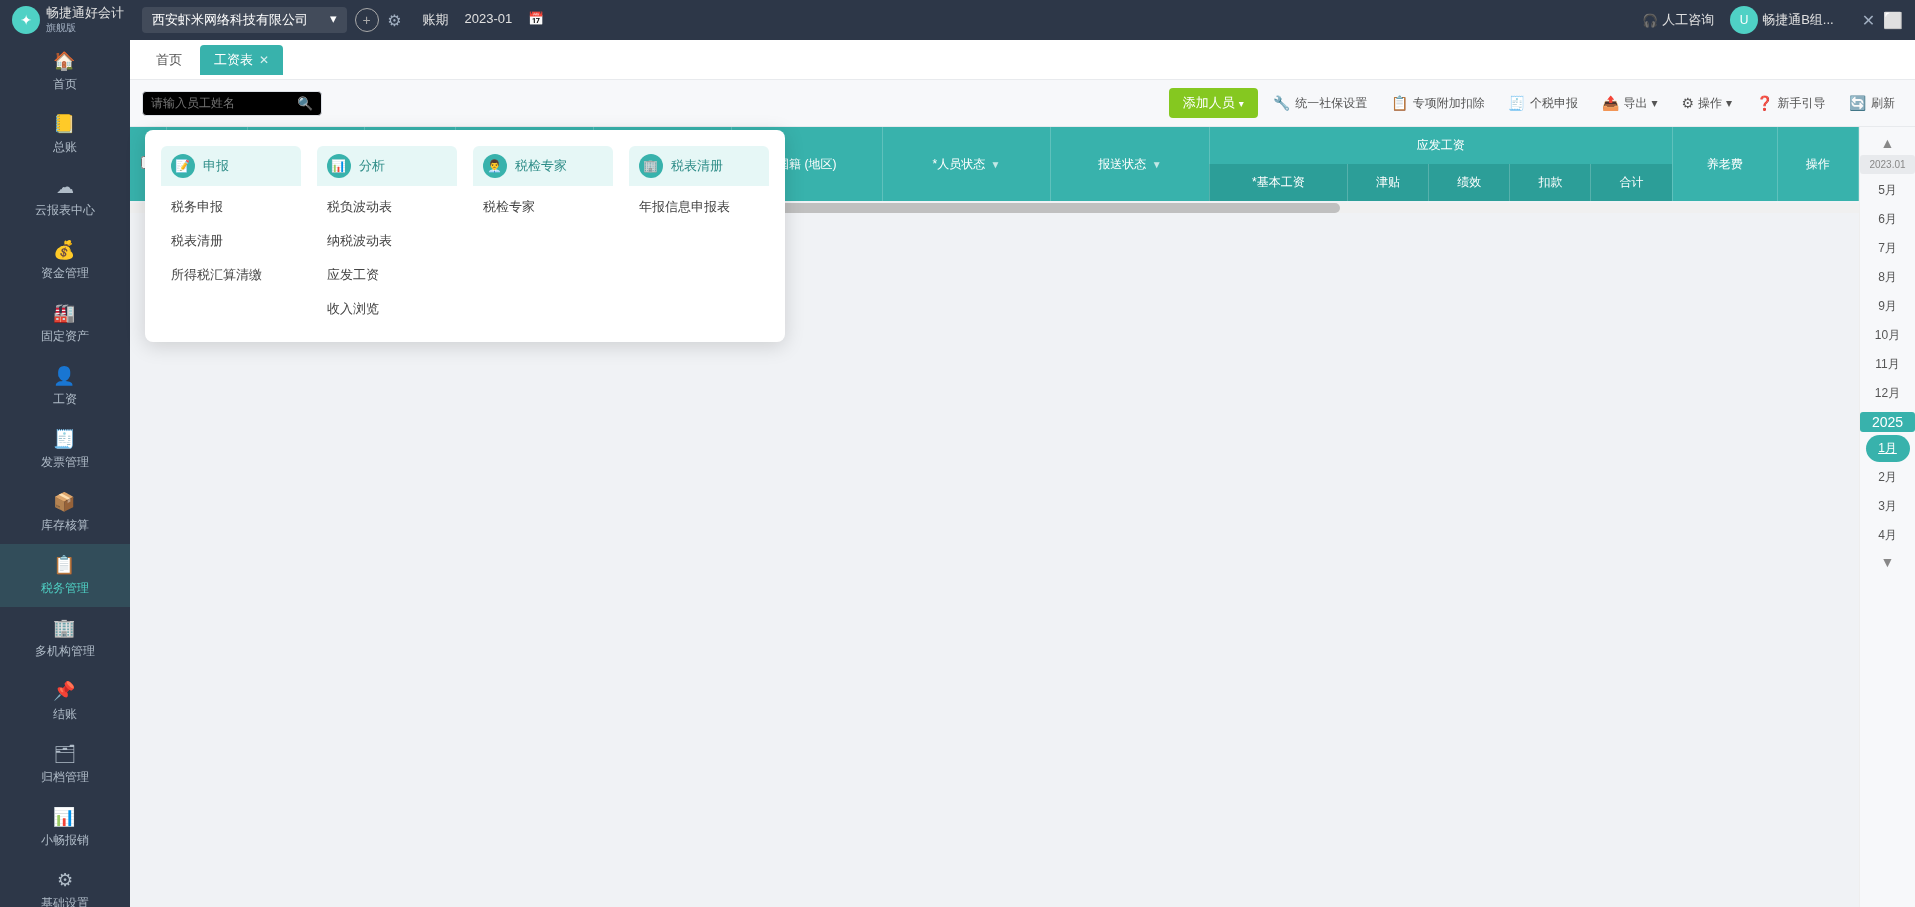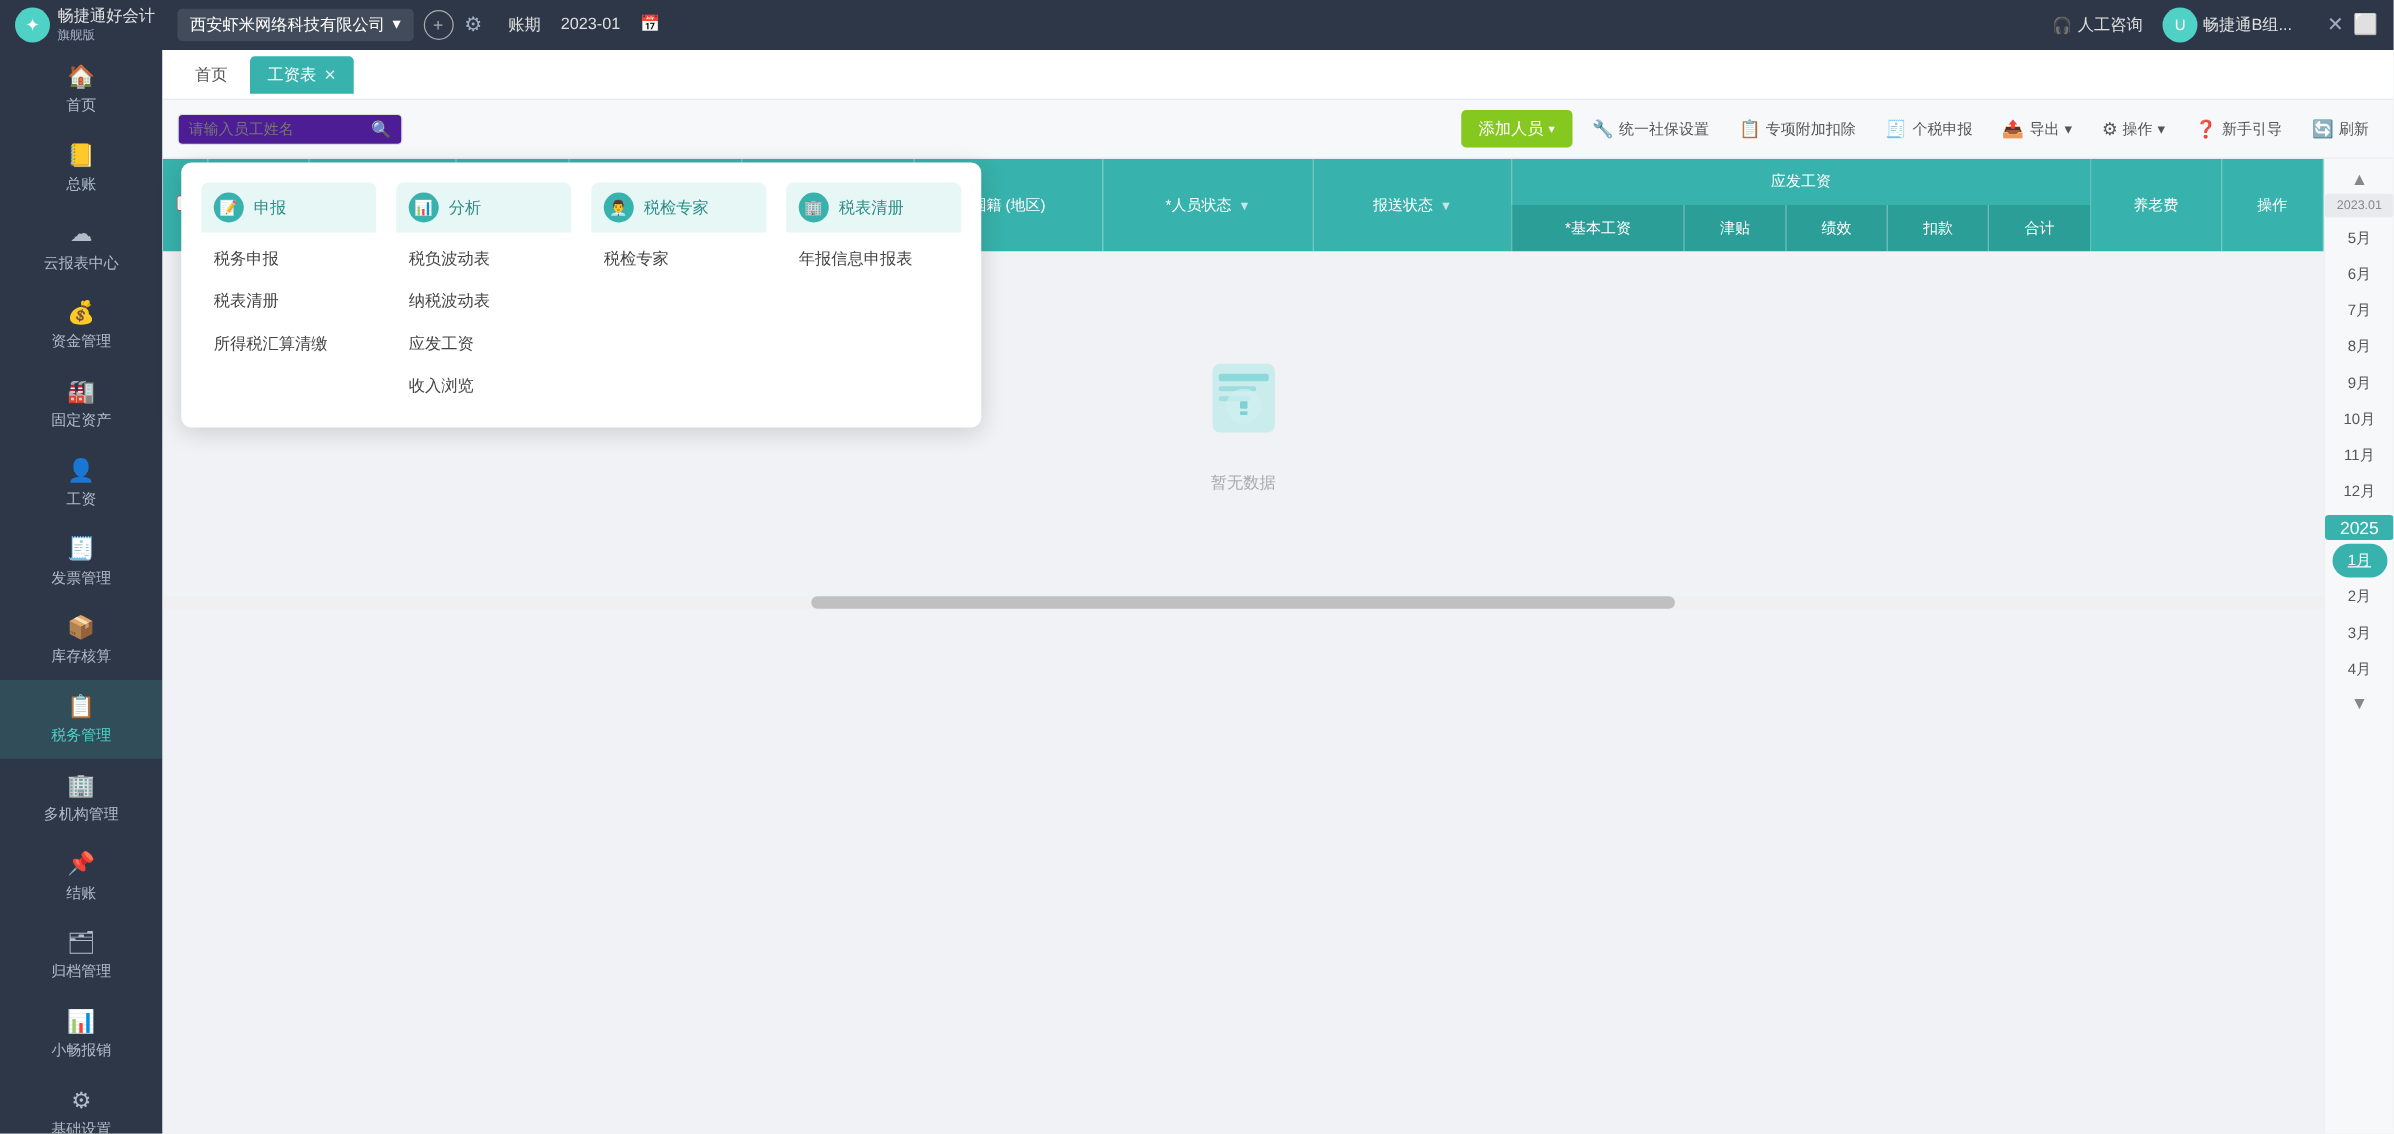--- a/index.html
+++ b/index.html
@@ -32,21 +32,21 @@
       justify-content: center;
       font-size: 14px;
       color: #fff;
       flex-shrink: 0;
     }
     .logo-text { font-size: 13px; color: #e0e0e0; line-height: 1.2; }
     .logo-sub { font-size: 10px; color: #a0aec0; }
     .company-selector {
       display: flex;
       align-items: flex-start;
-      gap: 6px;
+      gap: 22px;
       padding: 4px 10px;
       background: rgba(255,255,255,0.1);
       border-radius: 4px;
       cursor: pointer;
       color: #fff;
       font-size: 13px;
     }
     .period-area {
       display: flex;
       align-items: flex-start;
@@ -170,21 +170,21 @@
       display: flex;
       align-items: center;
       gap: 8px;
       border-bottom: 1px solid #e8eaed;
     }
     .search-input-wrap {
       display: flex;
       align-items: center;
       border: 1px solid #dde1e7;
       border-radius: 4px;
-      background: #4c1d95;
+      background: #000000;
       padding: 4px 8px;
       width: 180px;
       gap: 6px;
     }
     .search-input-wrap input {
       border: none;
       outline: none;
       font-size: 12px;
       color: #aaa;
       background: transparent;
@@ -613,32 +613,20 @@
               <th class="sub-header">津贴</th>
               <th class="sub-header">绩效</th>
               <th class="sub-header">扣款</th>
               <th class="sub-header">合计</th>
             </tr>
           </thead>
           <tbody id="table-body">
           </tbody>
         </table>
 
-        <div class="empty-state">
-          <svg class="empty-icon" viewBox="0 0 80 80" fill="none">
-            <rect x="15" y="10" width="50" height="55" rx="6" fill="#b0e8e8" opacity="0.6"></rect>
-            <rect x="20" y="18" width="40" height="6" rx="2" fill="#7dd3d3" opacity="0.8"></rect>
-            <rect x="20" y="28" width="30" height="4" rx="2" fill="#7dd3d3" opacity="0.6"></rect>
-            <rect x="20" y="36" width="25" height="4" rx="2" fill="#7dd3d3" opacity="0.5"></rect>
-            <circle cx="40" cy="44" r="14" fill="#d0f0f0" opacity="0.7"></circle>
-            <rect x="37" y="40" width="6" height="6" rx="1" fill="#7dd3d3"></rect>
-            <rect x="37" y="48" width="6" height="3" rx="1" fill="#7dd3d3"></rect>
-          </svg>
-          <span class="empty-text">暂无数据</span>
-        </div>
 
         <div class="h-scrollbar">
           <div class="h-scrollbar-thumb"></div>
         </div>
       </div>
 
       <div class="calendar-panel" id="calendar-panel">
         <div class="cal-nav-btn">▲</div>
         <div class="cal-year-label">2023.01</div>
       <div class="cal-month">5月</div>

